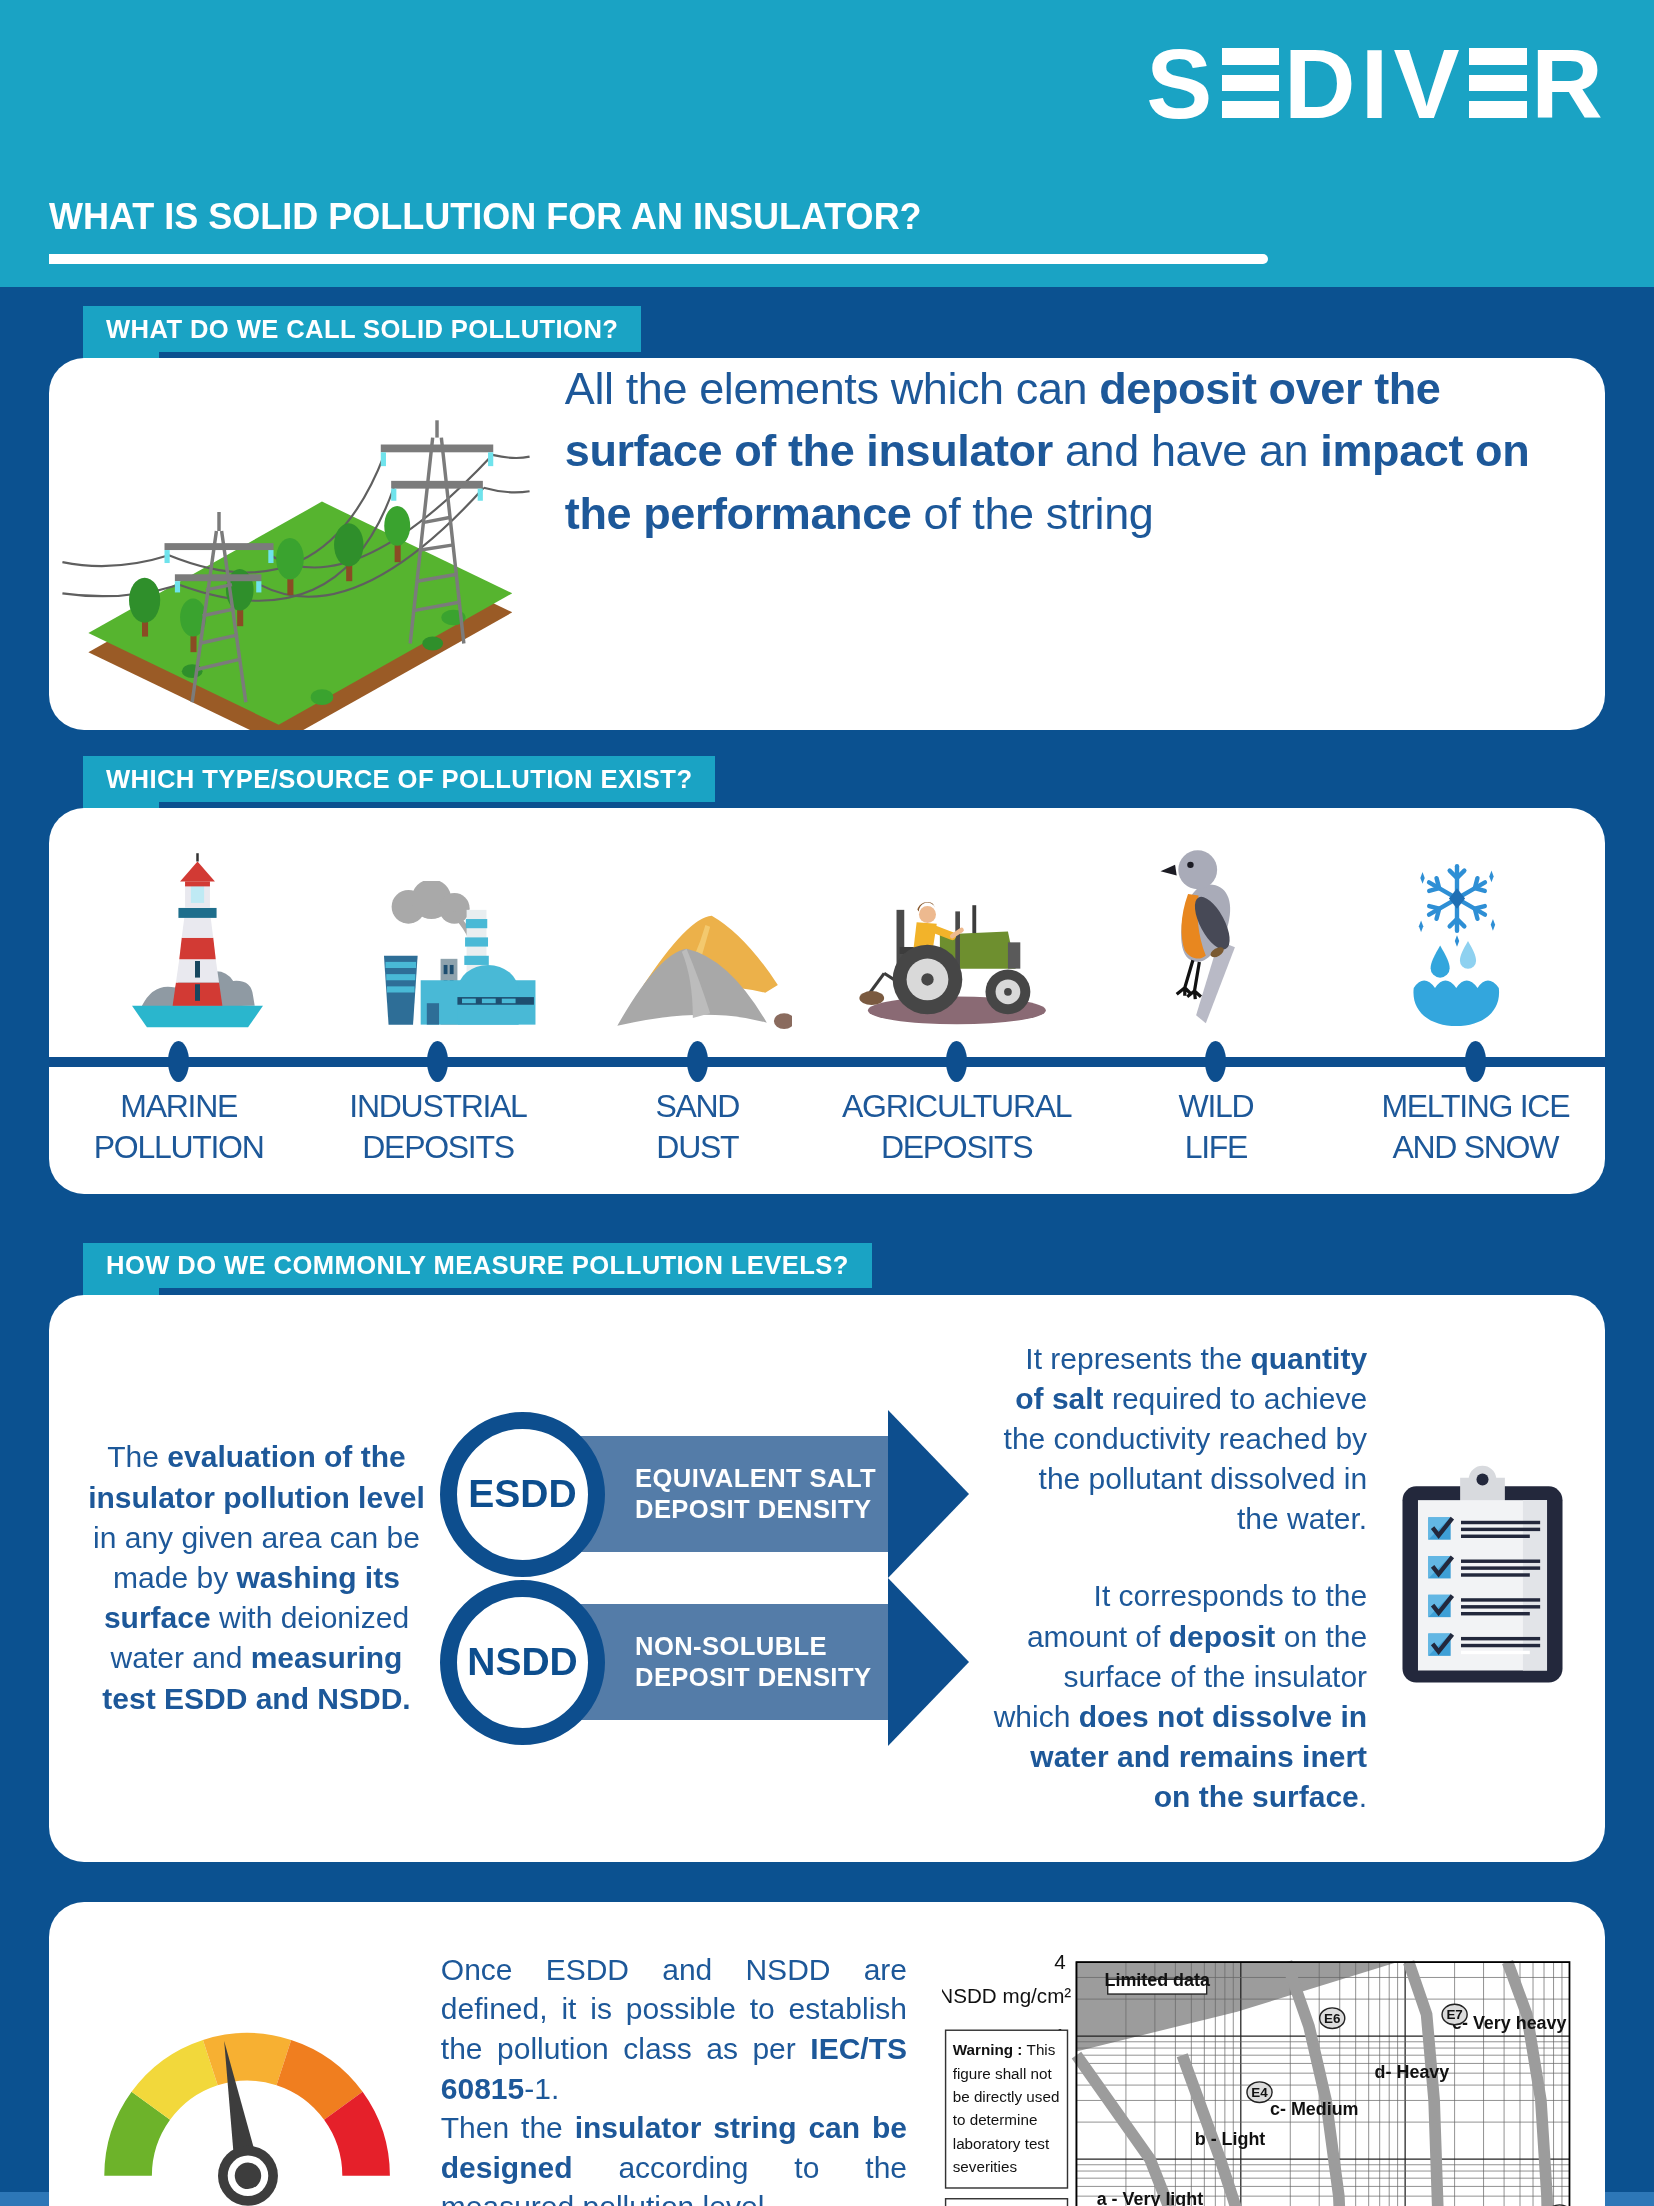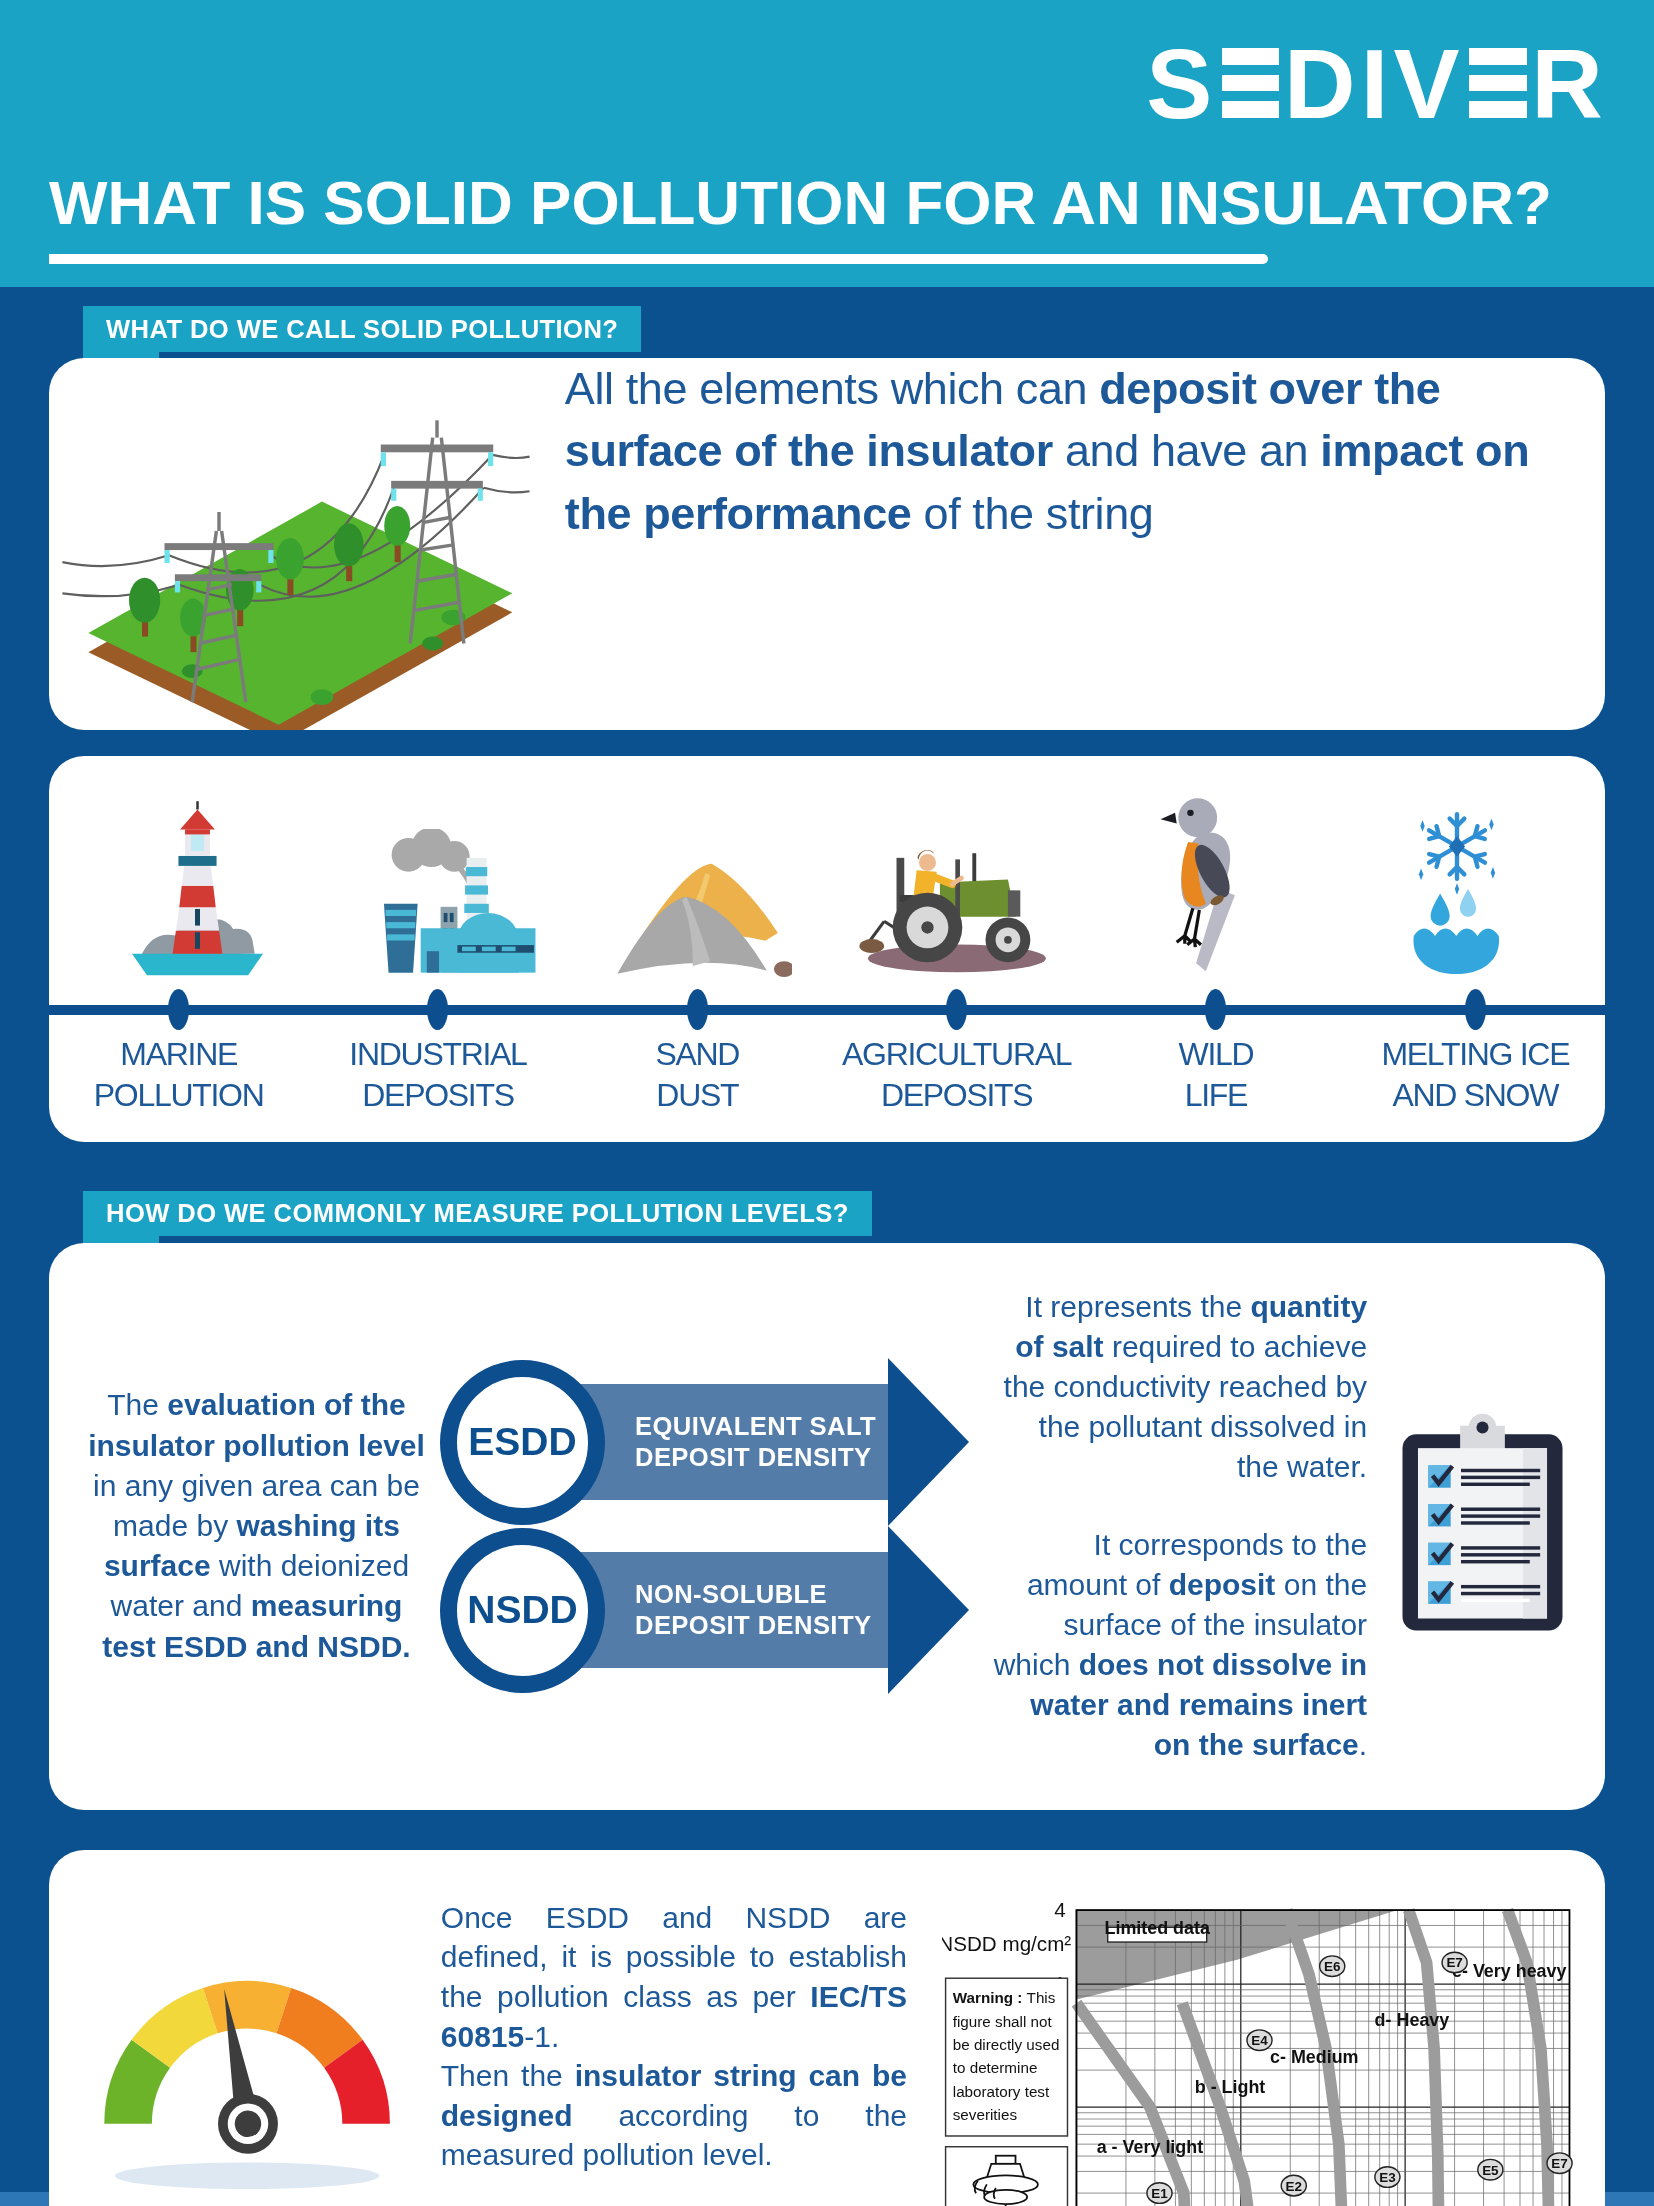--- a/index.html
+++ b/index.html
@@ -3,21 +3,21 @@
 <meta charset="utf-8">
 <style>
   html,body{margin:0;padding:0;background:#0b5190;font-family:"Liberation Sans",sans-serif;}
   .page{width:1654px;height:2206px;position:relative;overflow:hidden;background:#0b5190;}
 
   
   .topbar{position:relative;height:287px;background:#1aa3c4;}
   .logo{position:absolute;top:26.5px;right:46px;color:#fff;font-size:99px;font-weight:700;letter-spacing:5.3px;white-space:nowrap;margin-left:41px;}
   .logo-e{display:inline-block;width:.58em;height:.70em;margin:0 .045em;vertical-align:0;
     background:linear-gradient(#fff 0 24%,transparent 24% 38%,#fff 38% 62%,transparent 62% 76%,#fff 76% 100%);}
-  .page-title{position:absolute;left:49px;bottom:49px;color:#fff;font-size:62px;font-weight:700;letter-spacing:0;white-space:nowrap;}
+  .page-title{position:absolute;left:49px;bottom:49px;color:#fff;font-size:36px;font-weight:700;letter-spacing:0;white-space:nowrap;}
   .title-underline{position:absolute;left:49px;bottom:23px;width:1219px;height:9.7px;background:#fff;border-radius:0 7px 7px 0;}
 
   
   main{padding:19.4px 49px 0;}
   .section{position:relative;}
   .badge{position:relative;z-index:2;display:inline-block;margin-left:34px;background:#1aa3c4;color:#fff;
     font-weight:700;font-size:25.6px;letter-spacing:0.4px;padding:8.8px 23px 8px;}
   .tail{position:absolute;left:34px;top:35px;width:76px;height:62px;background:#1aa3c4;border-radius:0 0 0 37px;z-index:0;}
   .card{position:relative;z-index:1;background:#fff;border-radius:35px;margin-top:6.2px;}
   .b{font-weight:700;}
@@ -155,20 +155,21 @@
               </g>
           </svg>
         </div>
         <p class="def-text" style="margin:0;">
           <span>All the elements which can </span><span class="b">deposit over the surface of the insulator</span><span> and have an </span><span class="b">impact on the performance</span><span> of the string</span>
         </p>
       </div>
     </section>
 
     <section class="section sec2">
+      <div class="badge">WHICH TYPE/SOURCE OF POLLUTION EXIST?</div>
       <div class="tail"></div>
       <div class="card card2">
         <div class="icons-row">
           <div class="icon-cell">
             <svg viewBox="0 0 170 240" width="141" height="199">
               <ellipse cx="120" cy="200" rx="28" ry="16" fill="#f0cf5e"></ellipse>
               <path d="M18,212 q14,-28 40,-22 q10,-22 34,-16 q24,-10 36,8 q22,-2 24,18 l2,12 l-136,2 z" fill="#8f9aa3"></path>
               <polygon points="6,212 164,212 146,238 24,238" fill="#2ab6cd"></polygon>
               <polygon points="55,212 115,212 111,184 59,184" fill="#d23a34"></polygon>
               <polygon points="59,184 111,184 107,156 63,156" fill="#e9e9ef"></polygon>

